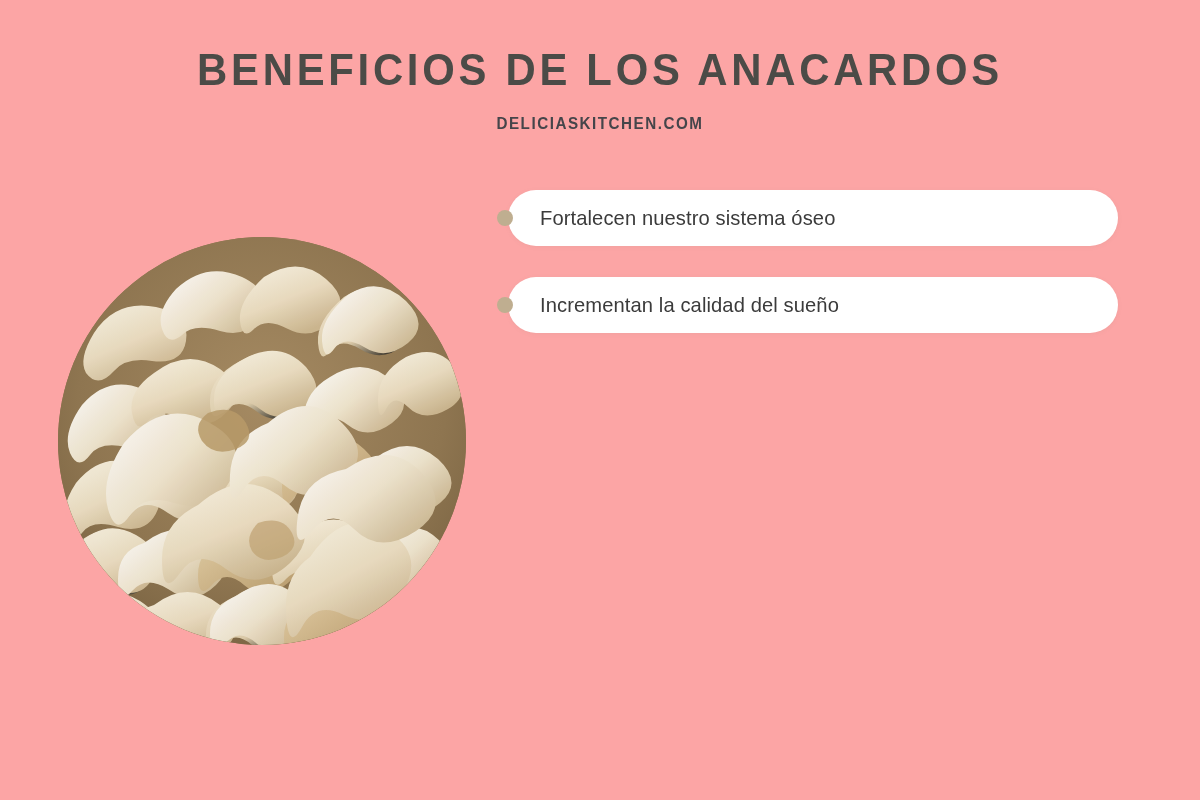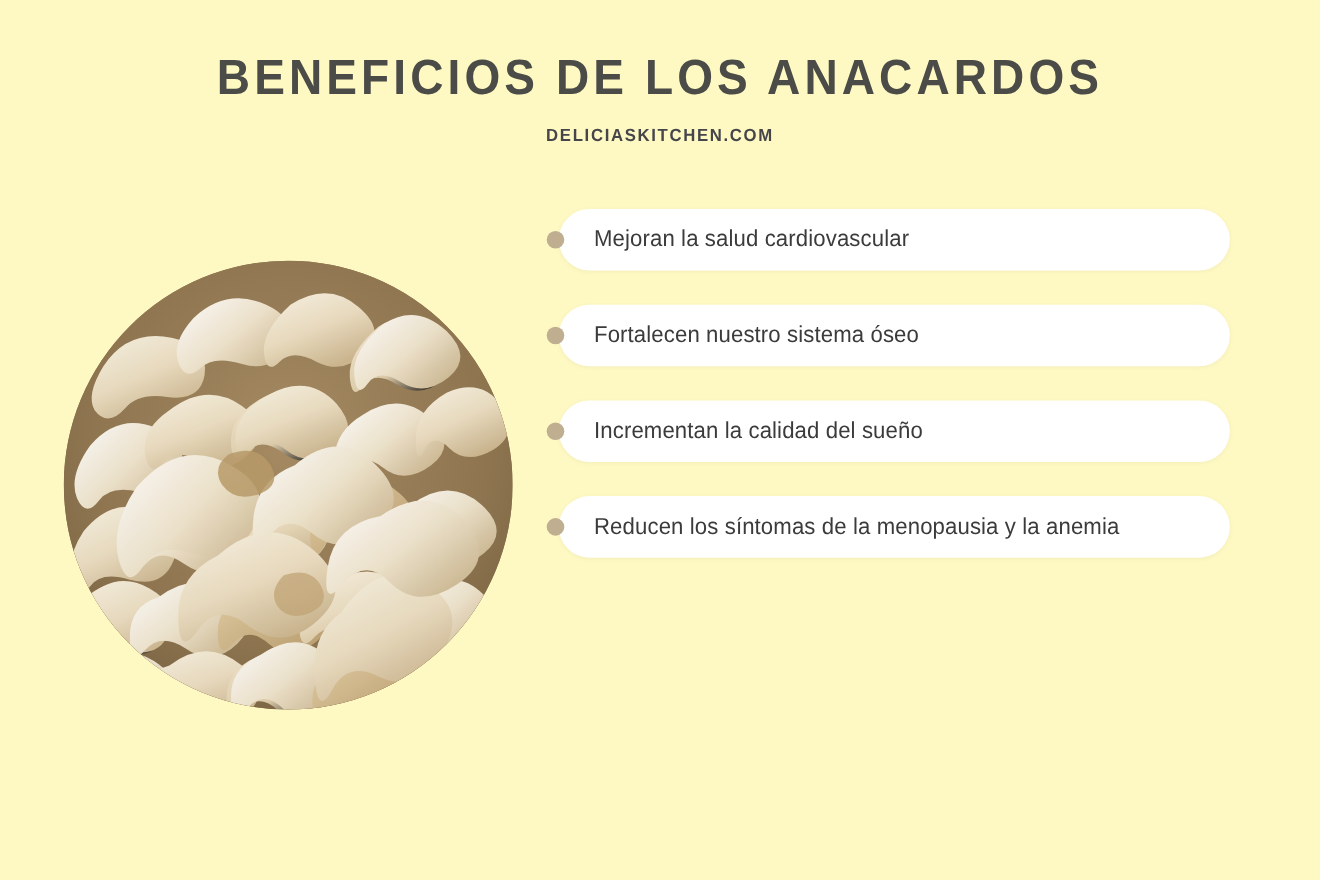--- a/index.html
+++ b/index.html
@@ -13,21 +13,21 @@
     background: #ebe7e0;
     font-family: "Liberation Sans", "DejaVu Sans", sans-serif;
     overflow: hidden;
     position: relative;
   }
 
   .infographic {
     position: relative;
     width: 1200px;
     height: 800px;
-    background: #fef9c3;
+    background: #fca5a5;
   }
 
   
   .header {
     position: absolute;
     top: 0;
     left: 0;
     width: 1200px;
     text-align: center;
     padding-top: 46px;
@@ -209,41 +209,31 @@
 
         <path d="M150 176 q26 -10 38 10 q10 18 -10 26 q-22 8 -34 -8 q-10 -16 6 -28z" fill="#b99b6a" opacity="0.85"></path>
         <path d="M200 286 q24 -8 34 10 q8 16 -10 24 q-20 8 -30 -6 q-8 -14 6 -28z" fill="#c2a474" opacity="0.7"></path>
         <path d="M176 418 q30 -12 44 10 q12 20 -12 30 q-26 10 -38 -8 q-10 -18 6 -32z" fill="#c6a777" opacity="0.8"></path>
       </g>
     </svg>
   </div>
 
   <div class="benefits">
 
-    <div class="benefit-row">
-      <div class="pill"></div>
-      <div class="bullet"></div>
-      <div class="benefit-text">Mejoran la salud cardiovascular</div>
-    </div>
 
     <div class="benefit-row">
       <div class="pill"></div>
       <div class="bullet"></div>
       <div class="benefit-text">Fortalecen nuestro sistema óseo</div>
     </div>
 
 
     <div class="benefit-row">
       <div class="pill"></div>
       <div class="bullet"></div>
       <div class="benefit-text">Incrementan la calidad del sueño</div>
     </div>
 
 
-    <div class="benefit-row">
-      <div class="pill"></div>
-      <div class="bullet"></div>
-      <div class="benefit-text">Reducen los síntomas de la menopausia y la anemia</div>
-    </div>
 
   </div>
 
 </div>
 
 </body></html>

